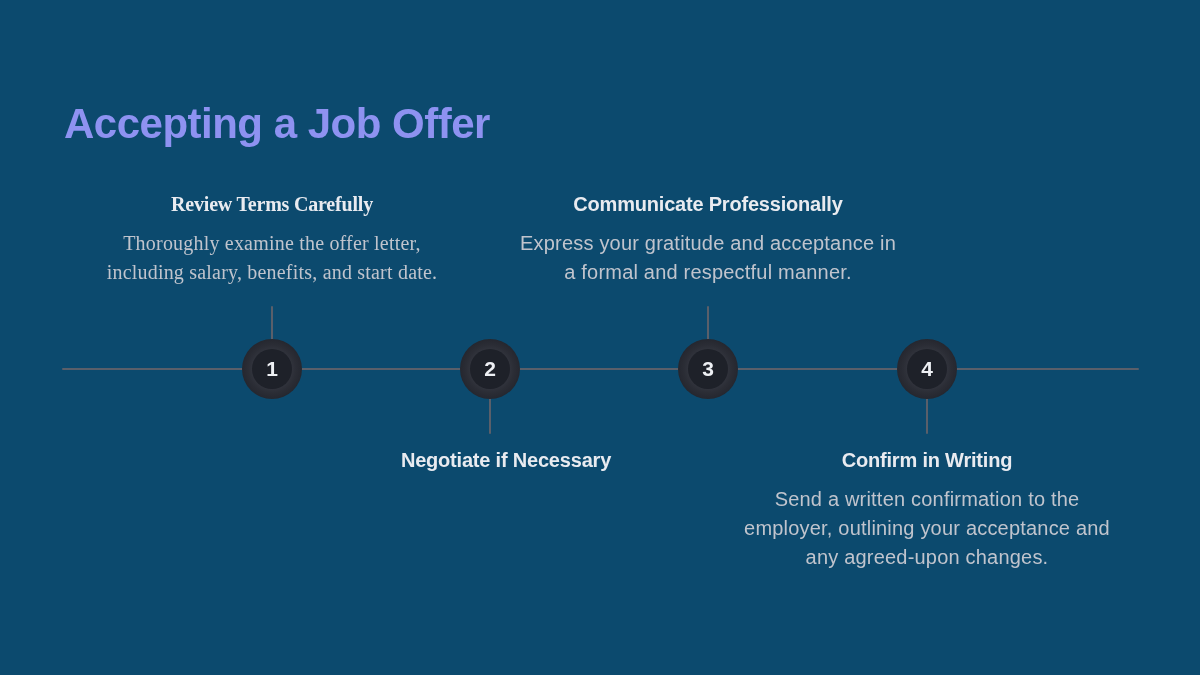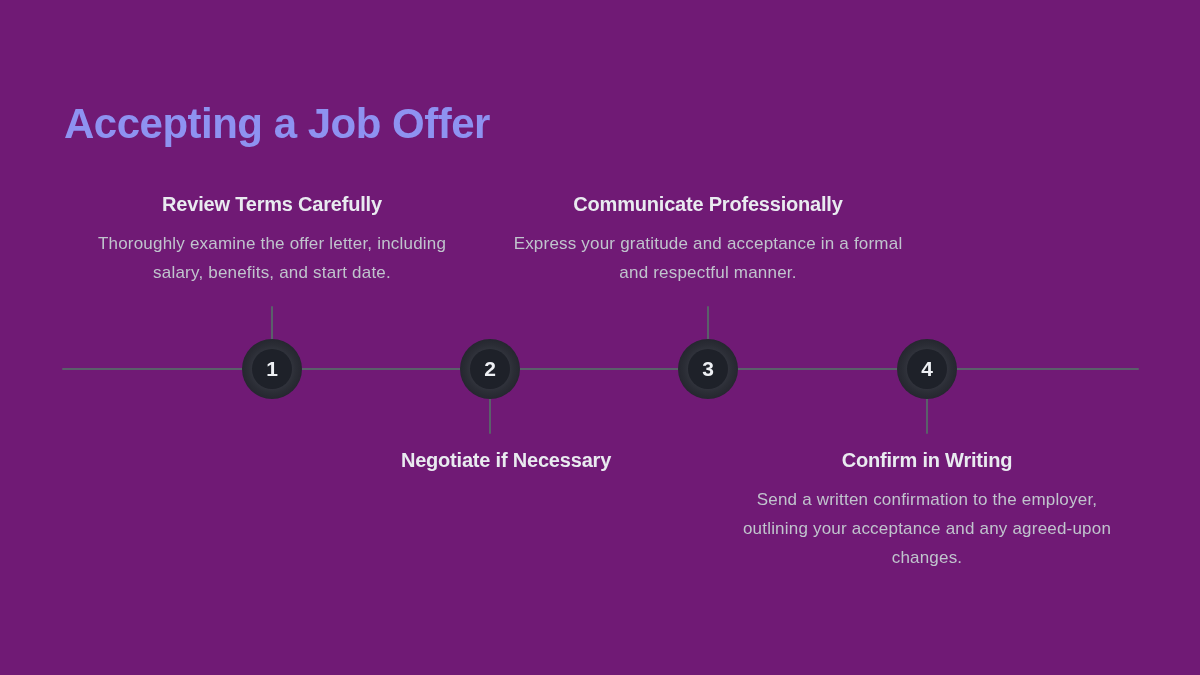--- a/index.html
+++ b/index.html
@@ -6,21 +6,21 @@
   html, body { width: 1200px; height: 675px; }
   body {
     font-family: "Liberation Sans", "DejaVu Sans", sans-serif;
     background: #25272f;
     overflow: hidden;
     position: relative;
   }
   .slide {
     position: absolute;
     width: 1200px; height: 675px;
-    background: #701a75;
+    background: #0c4a6e;
   }
   .title {
     position: absolute;
     left: 64px; top: 100px;
     font-size: 42px;
     font-weight: 800;
     letter-spacing: -0.5px;
     color: #8e92f1;
     white-space: nowrap;
   }
@@ -72,27 +72,27 @@
     z-index: 3;
   }
   .step-text .heading {
     font-size: 20px;
     font-weight: 700;
     letter-spacing: -0.2px;
     color: #e9ebf0;
     margin-bottom: 13px;
   }
   .step-text .body {
-    font-size: 17px;
+    font-size: 20px;
     line-height: 29px;
     letter-spacing: 0.2px;
     color: #c0c4cd;
   }
   
-  .step1 { left: 87px;  top: 193px; width: 370px; }
+  .step1 { left: 87px;  top: 193px; width: 370px; font-family: Liberation Serif, serif; }
   .step3 { left: 513px; top: 193px; width: 390px; }
   .step2 { left: 311px; top: 449px; width: 390px; }
   .step4 { left: 732px; top: 449px; width: 390px; }
   .node1 { left: 242px; }
   .node2 { left: 460px; }
   .node3 { left: 678px; }
   .node4 { left: 897px; }
   .conn1 { left: 271px; }
   .conn2 { left: 489px; }
   .conn3 { left: 707px; }

